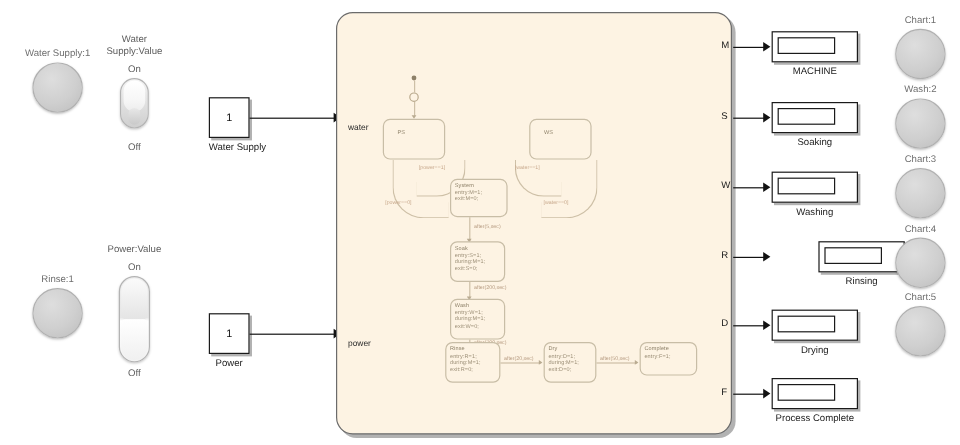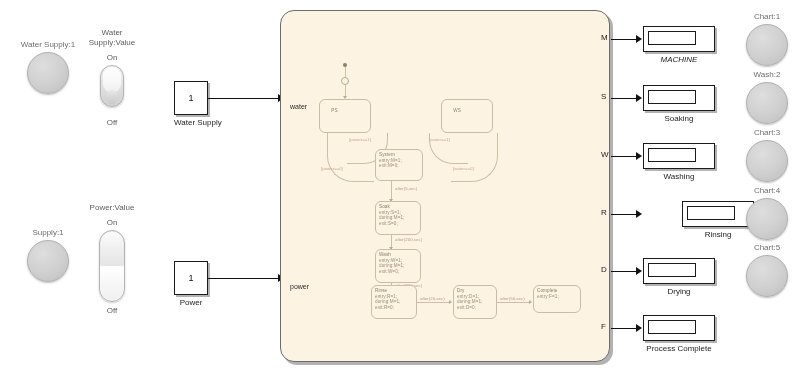--- a/index.html
+++ b/index.html
@@ -134,21 +134,21 @@
 <body>
 
 <div class="canvas">
 
   <div class="abs" style="left:14px;top:40px;">
     <div class="lamp-lbl" style="width:70px;margin-left:-1px;">Water Supply:1</div>
     <div class="lamp" style="margin-left:13px;margin-top:2px;"></div>
   </div>
 
   <div class="abs" style="left:14px;top:228px;">
-    <div class="lamp-lbl" style="width:70px;margin-left:-1px;">Supply:1</div>
+    <div class="lamp-lbl" style="width:70px;margin-left:-1px;">Rinse:1</div>
     <div class="lamp" style="margin-left:13px;margin-top:2px;"></div>
   </div>
 
   <div class="abs" style="left:74px;top:28px;width:76px;">
     <div class="sw-lbl">Water</div>
     <div class="sw-lbl">Supply:Value</div>
     <div class="sw-lbl" style="margin-top:5px;">On</div>
     <div style="display:flex;justify-content:center;margin-top:2px;">
       <div class="tgl-sm">
         <div class="knob"></div>
@@ -258,21 +258,21 @@
     <div class="tr-lbl" style="left:219px;top:285px;">after(50,sec)</div>
 
     <div class="state" style="left:252px;top:274px;width:48px;height:28px;"><span class="nm">Complete</span>
 <span>entry:F=1;</span></div>
 
   </div>
 
   <div class="port-out" style="left:601px;top:33px;">M</div>
   <div class="wire abs" style="left:611px;top:38.5px;width:27px;"></div>
   <div class="arrow-r abs" style="left:636px;top:35px;"></div>
-  <div class="abs" style="left:643px;top:26px;font-style:italic;">
+  <div class="abs" style="left:643px;top:26px;">
     <div class="disp">
         <div class="field"></div>
       </div>
     <div class="lbl" style="width:72px;margin-top:3px;">MACHINE</div>
   </div>
   <div class="abs" style="left:745px;top:12px;">
     <div class="lamp-lbl" style="width:44px;">Chart:1</div>
     <div class="lamp" style="margin-left:1px;margin-top:2px;"></div>
   </div>
 

